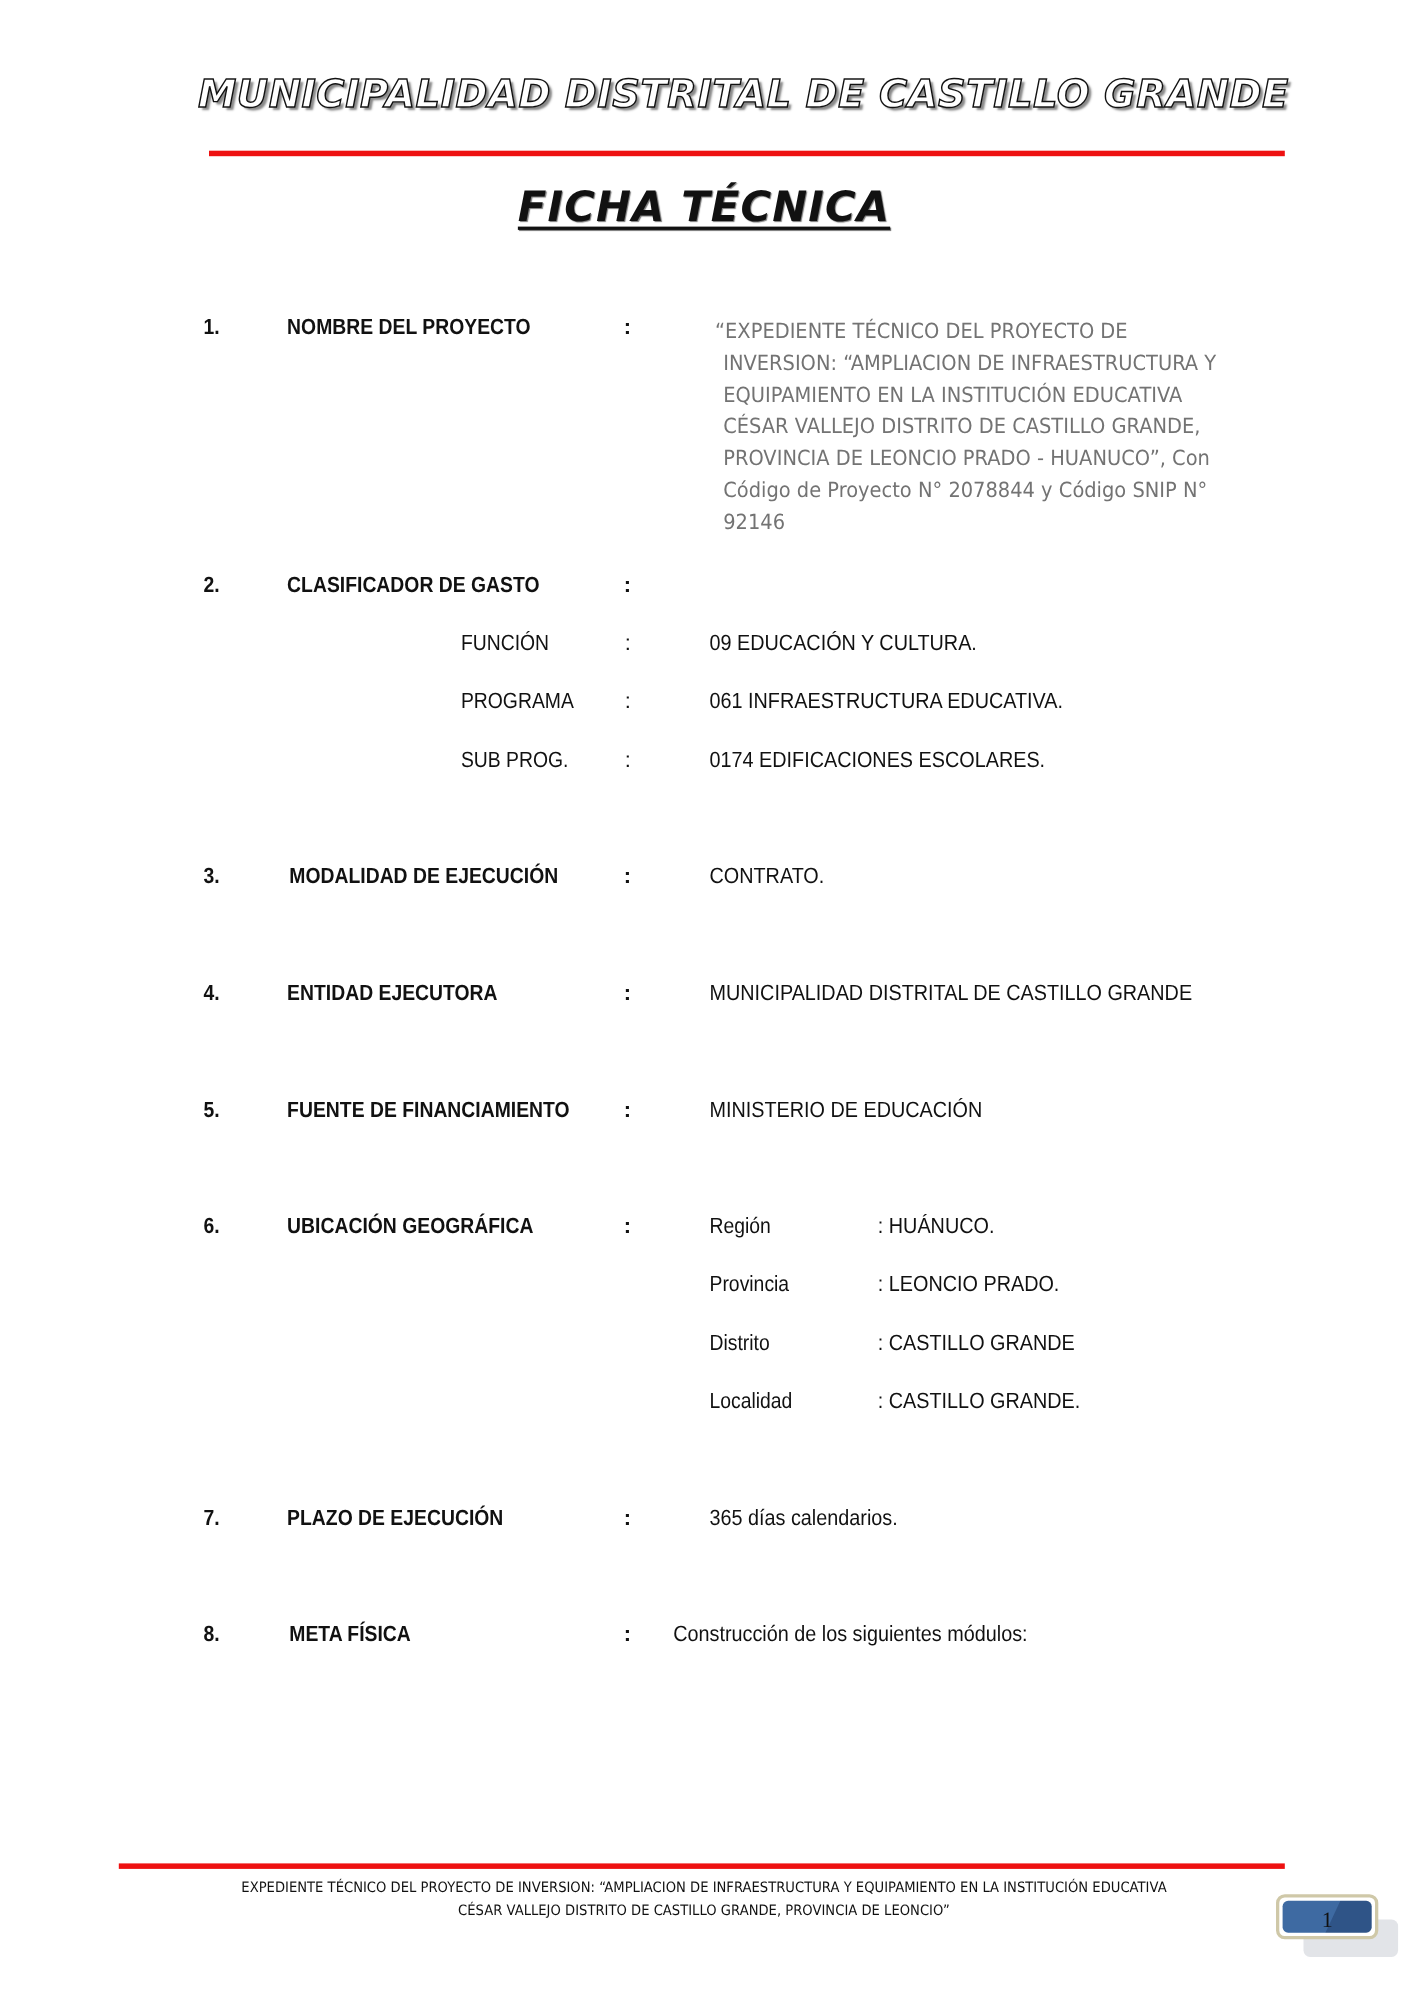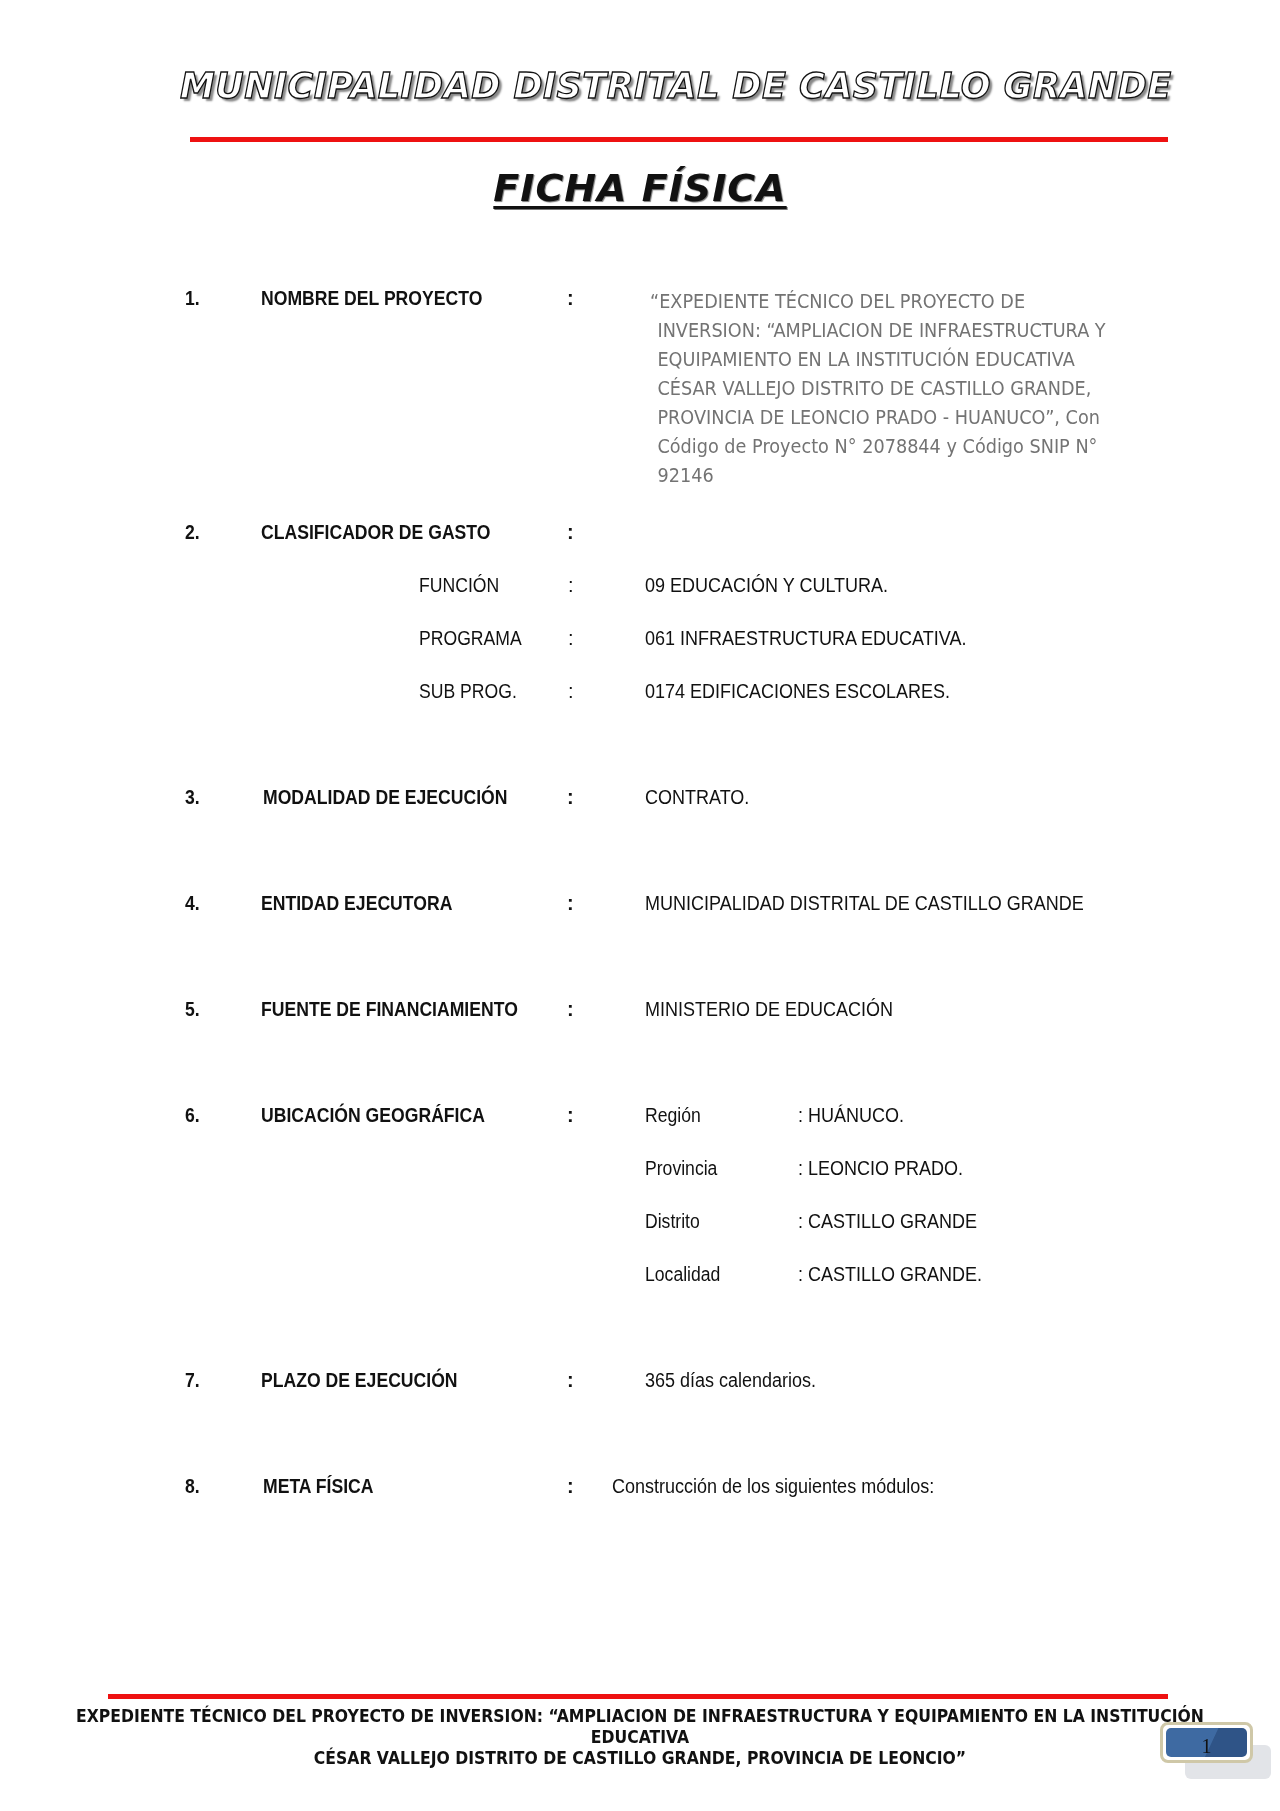--- a/index.html
+++ b/index.html
@@ -36,21 +36,21 @@
   .project-name {
     position:absolute; left:650px; top:287px; width:520px;
     font-family:"DejaVu Sans", sans-serif; font-size:19px; line-height:29px; color:#737373;
   }
   .project-name .line { display:block; white-space:nowrap; padding-left:8px; transform:scaleX(0.93); transform-origin:left; }
   .project-name .line.first { padding-left:0; }
 
   .footer-rule { position:absolute; left:108px; top:1694px; width:1060px; height:5px; background:#ee1111; }
   .footer-text {
     position:absolute; left:0; width:1280px; top:1706px; text-align:center;
-    font-family:"DejaVu Sans", sans-serif; font-weight:bold; font-size:17px; line-height:21px; color:#111;
+    font-family:"DejaVu Sans", sans-serif; font-weight:normal; font-size:13px; line-height:21px; color:#111;
   }
   .footer-text .fl { display:block; transform:scaleX(0.92); }
 
   .page-shadow { position:absolute; left:1185px; top:1745px; width:86px; height:34px; background:#e2e4e8; border-radius:6px; }
   .page-badge {
     position:absolute; left:1160px; top:1722px; width:93px; height:41px;
     border:3px solid #cfc8a8; border-radius:8px; background:#fff; box-sizing:border-box; padding:3px;
   }
   .page-badge-inner {
     width:100%; height:100%; border-radius:5px;
@@ -58,21 +58,21 @@
     display:flex; align-items:flex-end; justify-content:center;
     font-family:"Liberation Serif", serif; font-size:20px; color:#111; line-height:22px;
   }
 </style>
 </head>
 <body>
 
 <div class="header-title">MUNICIPALIDAD DISTRITAL DE CASTILLO GRANDE</div>
 <div class="header-rule"></div>
 
-<div class="doc-title"><span>FICHA FÍSICA</span></div>
+<div class="doc-title"><span>FICHA TÉCNICA</span></div>
 
 <div class="row" style="top:286px; left:0; width:1280px;">
   <span class="num">1.</span>
   <span class="label">NOMBRE DEL PROYECTO</span>
   <span class="colon">:</span>
 </div>
 <div class="project-name">
   <span class="line first">“EXPEDIENTE TÉCNICO DEL PROYECTO DE</span>
   <span class="line">INVERSION: “AMPLIACION DE INFRAESTRUCTURA Y</span>
   <span class="line">EQUIPAMIENTO EN LA INSTITUCIÓN EDUCATIVA</span>

